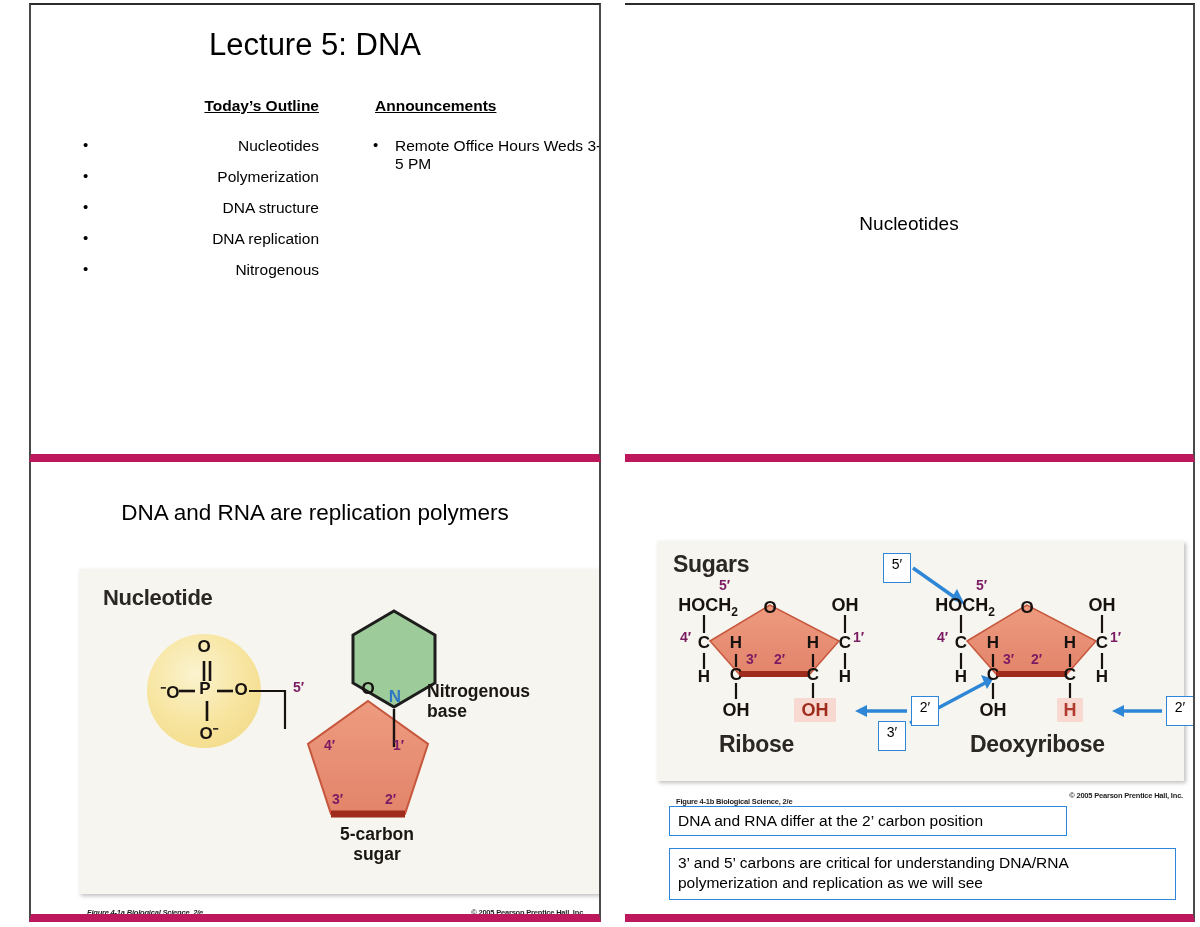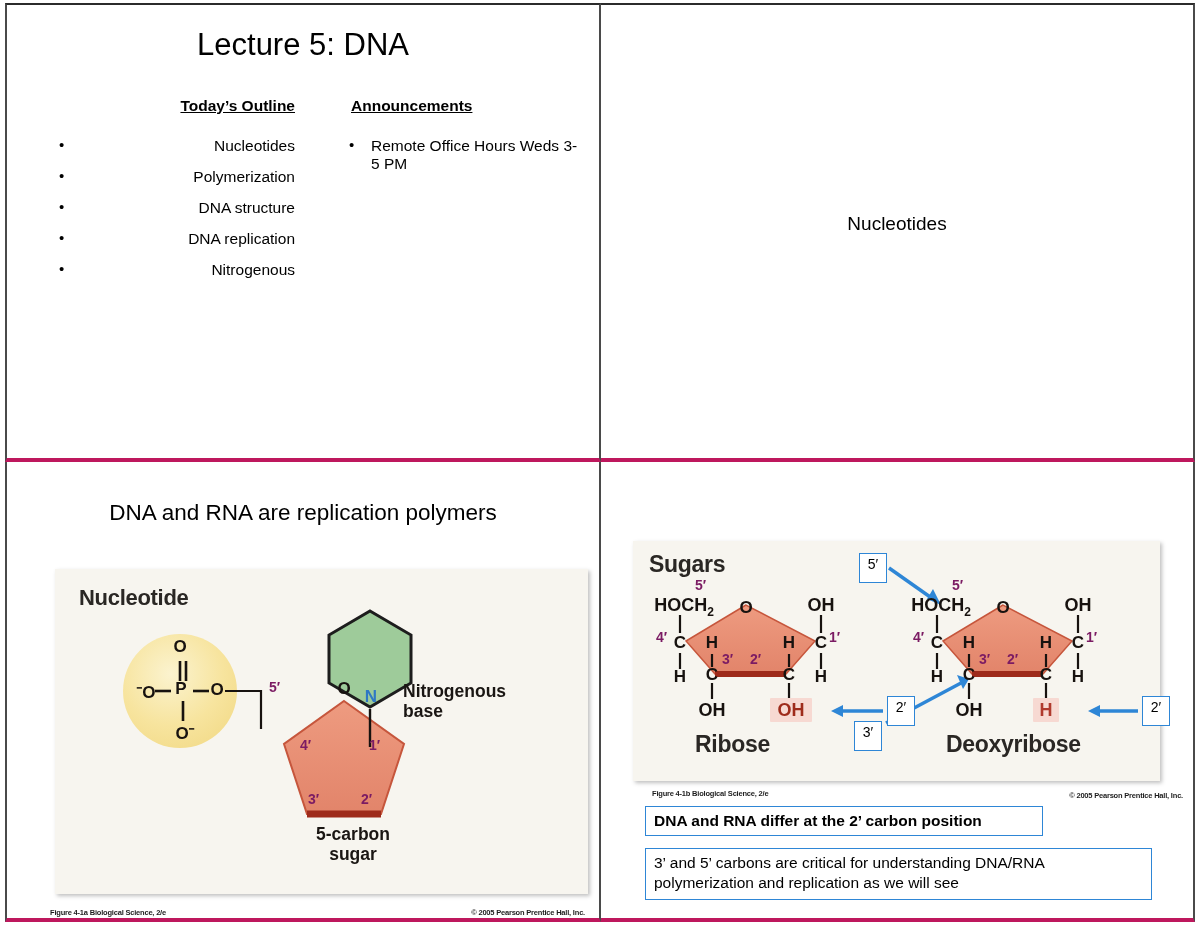--- a/index.html
+++ b/index.html
@@ -28,21 +28,21 @@
   }
   .slide {
     position: relative;
     background: #ffffff;
     box-sizing: border-box;
     overflow: hidden;
   }
   .slide.b-top    { border-top: 2px solid #2b2b2b; }
   .slide.b-left   { border-left: 2px solid #4a4a4a; }
   .slide.b-right  { border-right: 2px solid #4a4a4a; }
-  .slide.b-bottom { border-bottom: 4px solid #be185d; }
+  .slide.b-bottom { border-bottom: 8px solid #be185d; margin-left: 24px; }
 
   
   .s1-title {
     position: absolute;
     top: 22px;
     left: 0;
     width: 100%;
     text-align: center;
     font-size: 31px;
     color: #000;
@@ -268,21 +268,21 @@
       <div class="prime" style="left:214px; top:110px;">5′</div>
       <div class="prime" style="left:245px; top:168px;">4′</div>
       <div class="prime" style="left:253px; top:222px;">3′</div>
       <div class="prime" style="left:306px; top:222px;">2′</div>
       <div class="prime" style="left:314px; top:168px;">1′</div>
 
       <div class="lbl-big" style="left:243px; top:256px; width:110px; text-align:center;">5-carbon sugar</div>
       <div class="lbl-big" style="left:348px; top:113px; width:130px;">Nitrogenous base</div>
     </div>
 
-    <div class="fig-caption" style="left:43px; top:446px;">Figure 4-1a  Biological Science, 2/e</div>
+    <div class="fig-caption" style="left:56px; top:446px;font-style:italic;">Figure 4-1a  Biological Science, 2/e</div>
     <div class="fig-caption" style="right:14px; top:446px;">© 2005 Pearson Prentice Hall, Inc.</div>
   </div>
 
   <div class="slide b-right b-bottom">
 
     <div class="fig-panel" id="fig-sugars">
       <div class="fig-head" style="left:16px; top:10px; font-size:23px;">Sugars</div>
 
       <svg width="527" height="240" style="position:absolute;left:0;top:0;">
         <defs>
@@ -369,20 +369,20 @@
       <div class="hl-box" style="left:400px; top:157px; width:26px; height:24px;"></div>
       <div class="atom" style="left:400px; top:159px; width:26px; font-size:18px; color:#B03A2E;">H</div>
       <div class="fig-head" style="left:313px; top:190px; font-size:23px;">Deoxyribose</div>
 
       <div class="callout" style="left:226px; top:12px; width:28px; height:30px;">5′</div>
       <div class="callout" style="left:254px; top:155px; width:28px; height:30px;">2′</div>
       <div class="callout" style="left:221px; top:180px; width:28px; height:30px;">3′</div>
       <div class="callout" style="left:509px; top:155px; width:28px; height:30px;">2′</div>
     </div>
 
-    <div class="fig-caption" style="left:12px; top:327px;padding-left:39px;">Figure 4-1b  Biological Science, 2/e</div>
+    <div class="fig-caption" style="left:12px; top:335px;padding-left:39px;">Figure 4-1b  Biological Science, 2/e</div>
     <div class="fig-caption" style="right:10px; top:329px;">© 2005 Pearson Prentice Hall, Inc.</div>
 
-    <div class="textbox" style="left:44px; top:344px; width:398px; height:30px;font-weight:bold;">DNA and RNA differ at the 2’ carbon position</div>
+    <div class="textbox" style="left:44px; top:344px; width:398px; height:30px;">DNA and RNA differ at the 2’ carbon position</div>
     <div class="textbox" style="left:44px; top:386px; width:507px; height:52px;">3’ and 5’ carbons are critical for understanding DNA/RNA polymerization and replication as we will see</div>
   </div>
 
 </div>
 
 </body></html>

